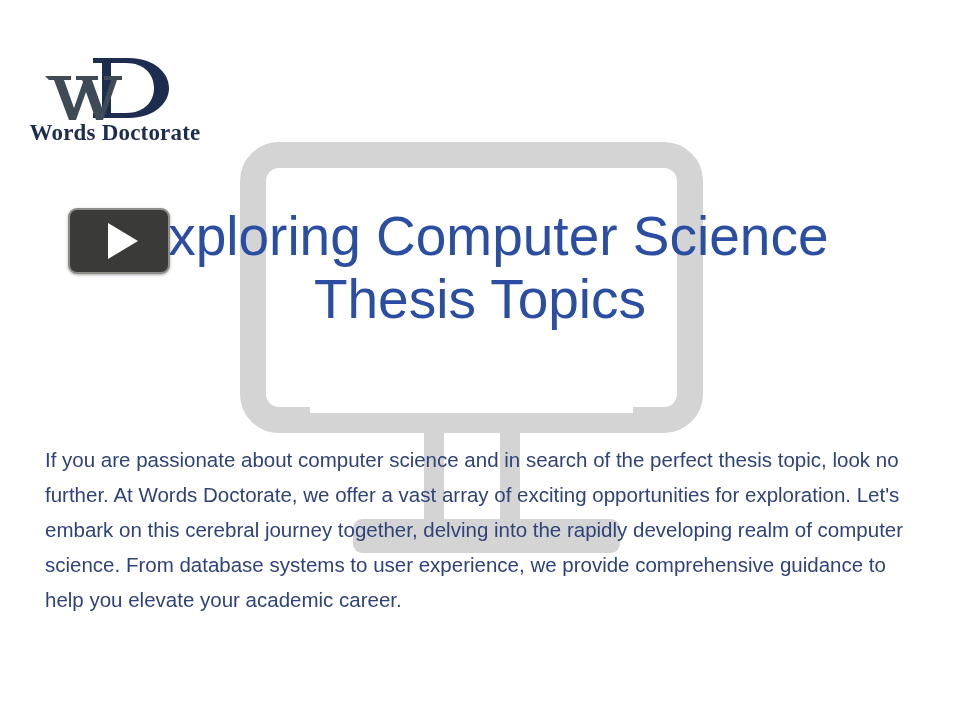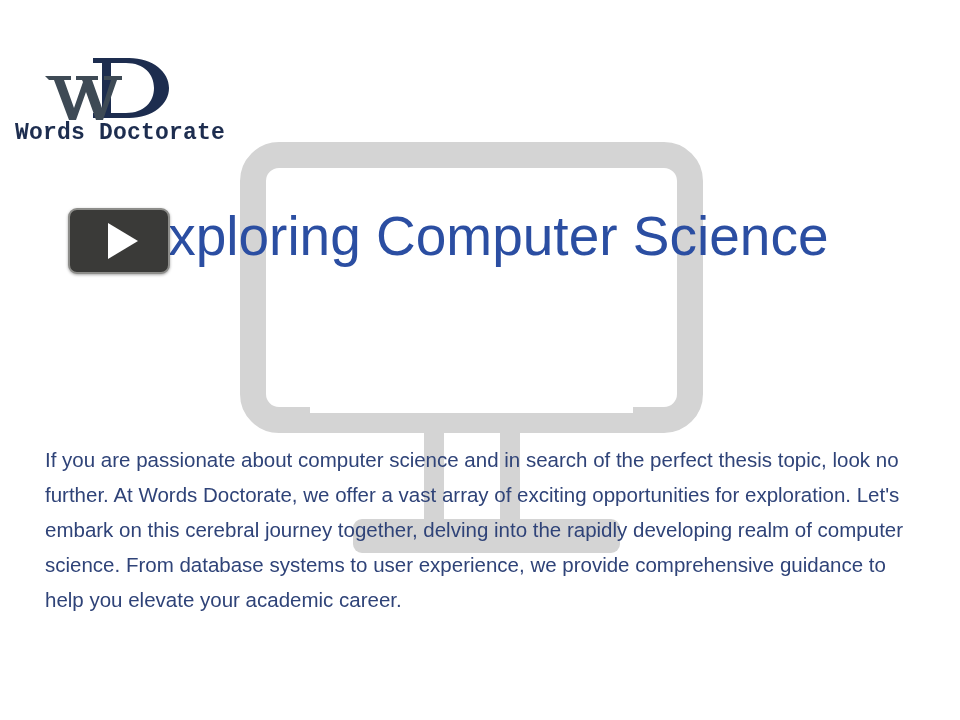--- a/index.html
+++ b/index.html
@@ -42,21 +42,21 @@
     width: 200px;
     height: 68px;
   }
   #logo-mark svg { display: block; }
   #logo-word {
     position: absolute;
     left: 0;
     top: 68px;
     width: 200px;
     text-align: center;
-    font-family: Liberation Mono, monospace;
+    font-family: Liberation Serif, serif;
     font-weight: bold;
     font-size: 23px;
     letter-spacing: 0.2px;
     color: #1d2d4f;
     white-space: nowrap;
   }
 
   
   #play-button {
     position: absolute;
@@ -140,20 +140,21 @@
         <g fill="#3e4a55">
           <path d="M30 24 h26 v4 h-7 l10 28 l9 -26 l-1 -2 h-6 v-4 h22 v4 h-6 l10 28 l9 -28 h-7 v-4 h18 v4 h-5 l-14 40 h-7 l-10 -28 l-10 28 h-7 l-15 -40 h-5 z"></path>
         </g>
       </svg>
     </div>
     <div id="logo-word">Words Doctorate</div>
   </div>
 
   <h1 id="title">
     <span class="tline">Exploring Computer Science</span>
+    <span class="tline">Thesis Topics</span>
   </h1>
 
   <div id="play-button" aria-label="Play">
     <div id="play-triangle"></div>
   </div>
 
   <p id="body-text">If you are passionate about computer science and in search of the perfect thesis topic, look no further. At Words Doctorate, we offer a vast array of exciting opportunities for exploration. Let's embark on this cerebral journey together, delving into the rapidly developing realm of computer science. From database systems to user experience, we provide comprehensive guidance to help you elevate your academic career.</p>
 
 </div>
 

